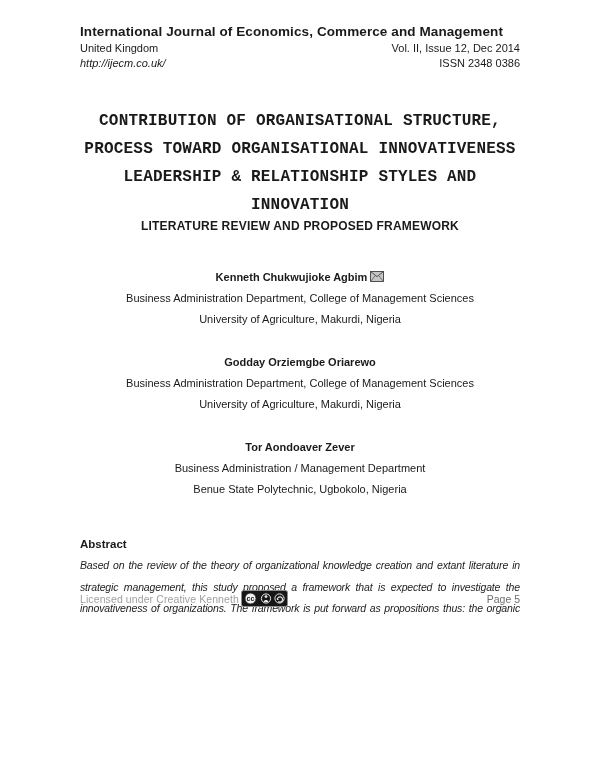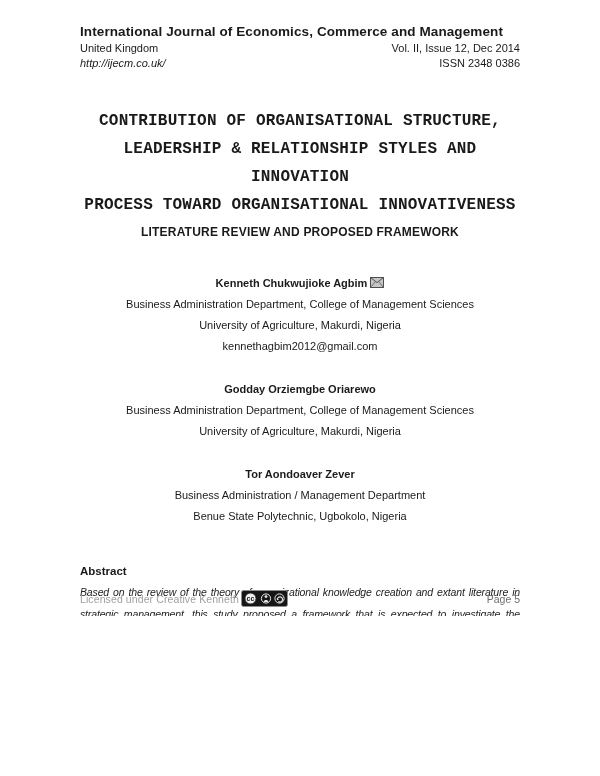--- a/index.html
+++ b/index.html
@@ -38,21 +38,20 @@
   .p-title {
     margin-top: 36px;
     text-align: center;
     font-size: 16px;
     font-weight: bold;
     line-height: 28px;
     letter-spacing: 0.2px;
   }
   .p-title .t-line { display: block; font-family: Liberation Mono, monospace; }
   .p-subtitle {
-    margin-top: 6px;
     text-align: center;
     font-size: 12px;
     font-weight: bold;
     letter-spacing: 0.2px;
   }
 
   
   .author { text-align: center; font-size: 11px; line-height: 21px; }
   .author-first { margin-top: 34px; }
   .author-next  { margin-top: 22px; }
@@ -99,36 +98,35 @@
       <span>Vol. II, Issue 12, Dec 2014</span>
     </div>
     <div class="j-row">
       <span class="j-url">http://ijecm.co.uk/</span>
       <span>ISSN 2348 0386</span>
     </div>
   </header>
 
   <h1 class="p-title">
     <span class="t-line">CONTRIBUTION OF ORGANISATIONAL STRUCTURE,</span>
+    <span class="t-line">PROCESS TOWARD ORGANISATIONAL INNOVATIVENESS</span>
     <span class="t-line">LEADERSHIP &amp; RELATIONSHIP STYLES AND INNOVATION</span>
-    <span class="t-line">PROCESS TOWARD ORGANISATIONAL INNOVATIVENESS</span>
   </h1>
   <h2 class="p-subtitle">LITERATURE REVIEW AND PROPOSED FRAMEWORK</h2>
 
   <section class="author author-first">
     <div class="a-name">
       <span>Kenneth Chukwujioke Agbim</span><svg class="env" width="14" height="11" viewBox="0 0 14 11">
         <rect x="0.5" y="0.5" width="13" height="10" fill="#c6c6c6" stroke="#4e4e4e"></rect>
         <path d="M0.5 0.5 L7 5.6 L13.5 0.5" fill="none" stroke="#4e4e4e"></path>
         <path d="M0.5 10.5 L5 5 M13.5 10.5 L9 5" fill="none" stroke="#6f6f6f"></path>
       </svg>
     </div>
     <div class="a-line">Business Administration Department, College of Management Sciences</div>
     <div class="a-line">University of Agriculture, Makurdi, Nigeria</div>
-    <div class="a-line">kennethagbim2012@gmail.com</div>
   </section>
 
   <section class="author author-next">
     <div class="a-name">Godday Orziemgbe Oriarewo</div>
     <div class="a-line">Business Administration Department, College of Management Sciences</div>
     <div class="a-line">University of Agriculture, Makurdi, Nigeria</div>
   </section>
 
   <section class="author author-next">
     <div class="a-name">Tor Aondoaver Zever</div>

